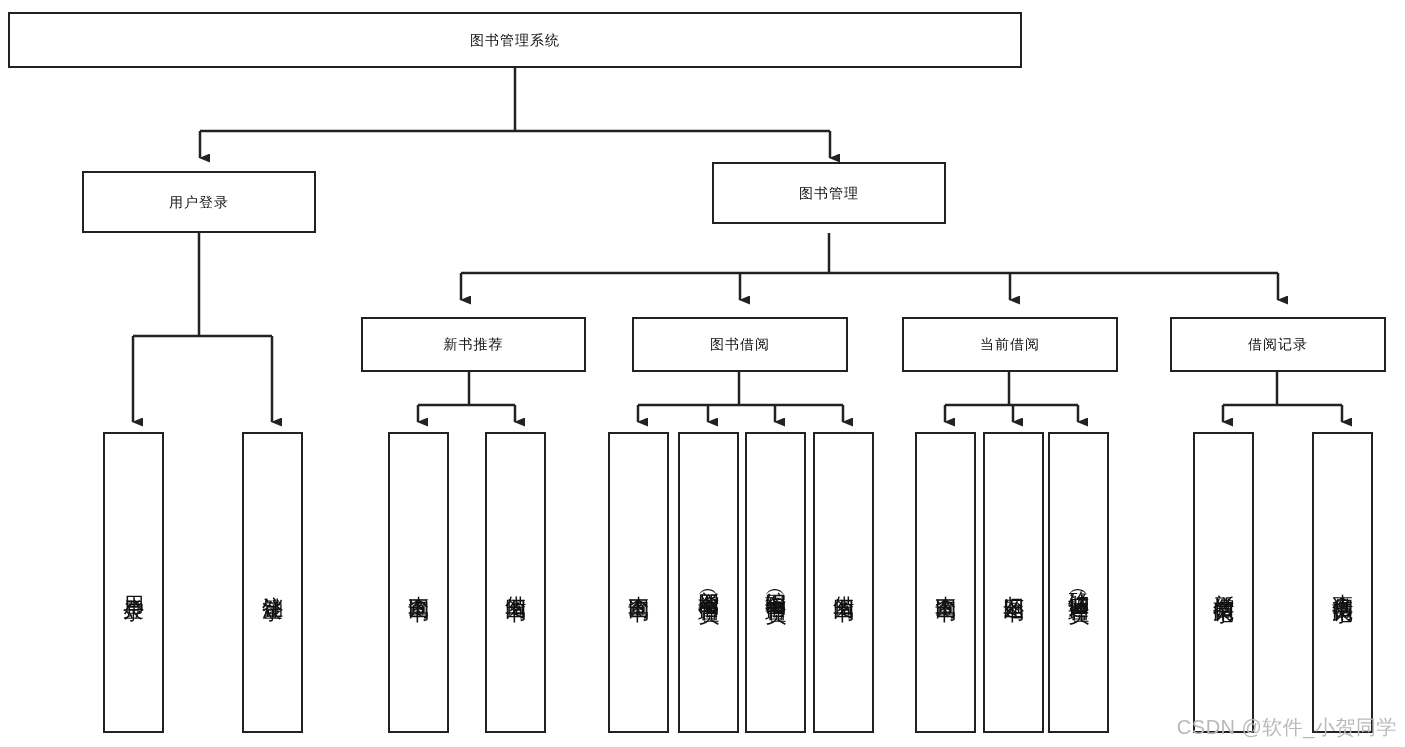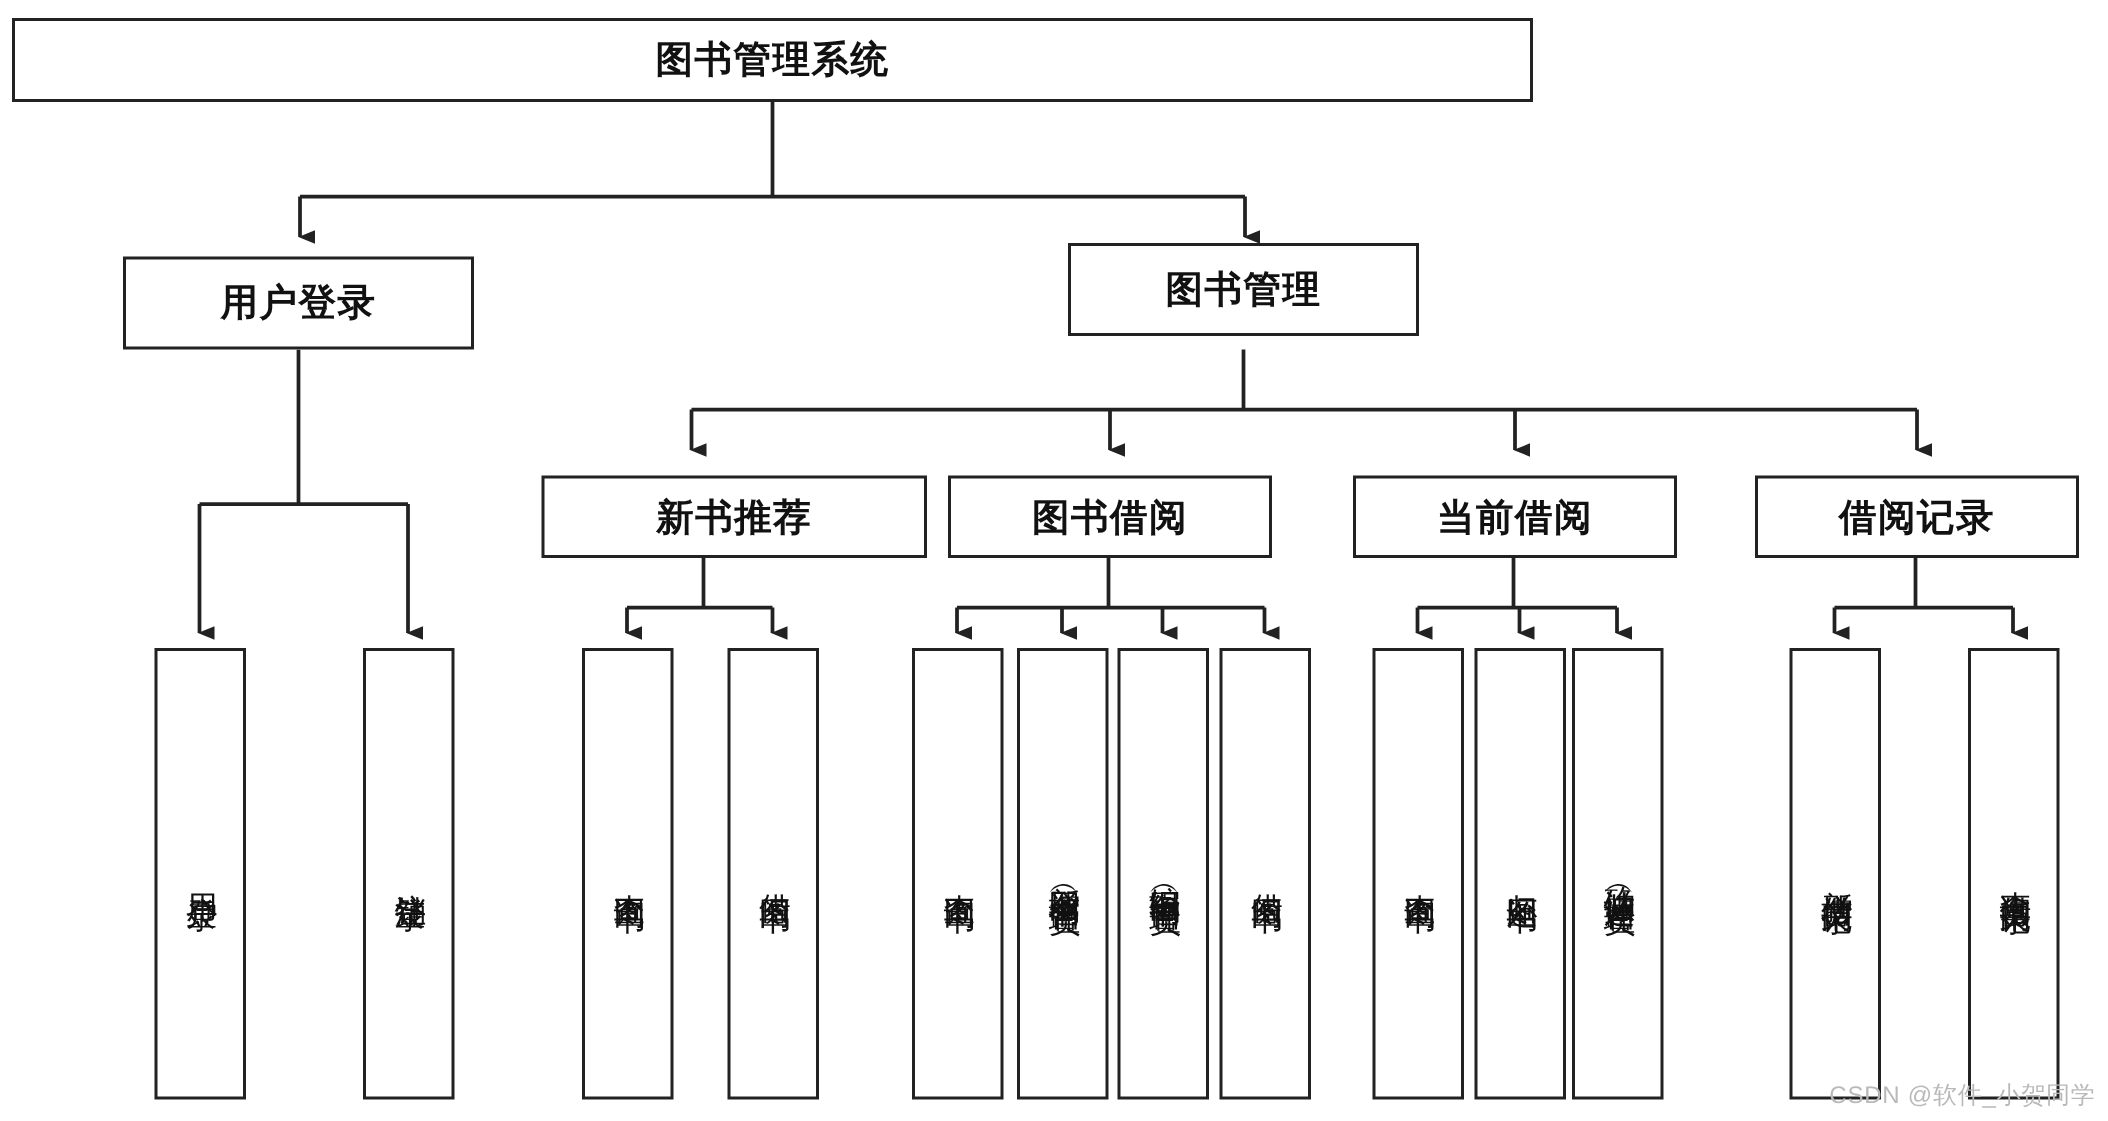--- a/index.html
+++ b/index.html
@@ -24,44 +24,43 @@
   .node {
     position: absolute;
     border: 2px solid #222222;
     background: #ffffff;
     display: flex;
     align-items: center;
     justify-content: center;
     color: #111111;
   }
   .node.horiz {
-    font-size: 25px;
+    font-size: 14px;
     letter-spacing: 1px;
     line-height: 1.2;
-    font-weight: bold;
   }
   .node.vert {
     writing-mode: vertical-rl;
     text-orientation: upright;
     font-size: 21px;
     line-height: 1.25;
     letter-spacing: 2px;
     padding: 6px 0;
   }
   .node.vert .vtext {
     writing-mode: vertical-rl;
     text-orientation: upright;
     display: block;
     text-align: center;
   }
   #watermark {
     position: absolute;
     right: 8px;
     bottom: 6px;
-    font-size: 16px;
+    font-size: 20px;
     color: #b9b9b9;
     letter-spacing: 0.5px;
     white-space: nowrap;
   }
 </style>
 </head>
 <body>
 
 <div id="canvas">
 
@@ -119,21 +118,21 @@
     <span>图书管理系统</span>
   </div>
 
   <div class="node horiz" style="left:82px; top:171px; width:234px; height:62px;">
     <span>用户登录</span>
   </div>
   <div class="node horiz" style="left:712px; top:162px; width:234px; height:62px;">
     <span>图书管理</span>
   </div>
 
-  <div class="node horiz" style="left:361px; top:317px; width:257px; height:55px;">
+  <div class="node horiz" style="left:361px; top:317px; width:225px; height:55px;">
     <span>新书推荐</span>
   </div>
   <div class="node horiz" style="left:632px; top:317px; width:216px; height:55px;justify-content:center;">
     <span>图书借阅</span>
   </div>
   <div class="node horiz" style="left:902px; top:317px; width:216px; height:55px;">
     <span>当前借阅</span>
   </div>
   <div class="node horiz" style="left:1170px; top:317px; width:216px; height:55px;">
     <span>借阅记录</span>

